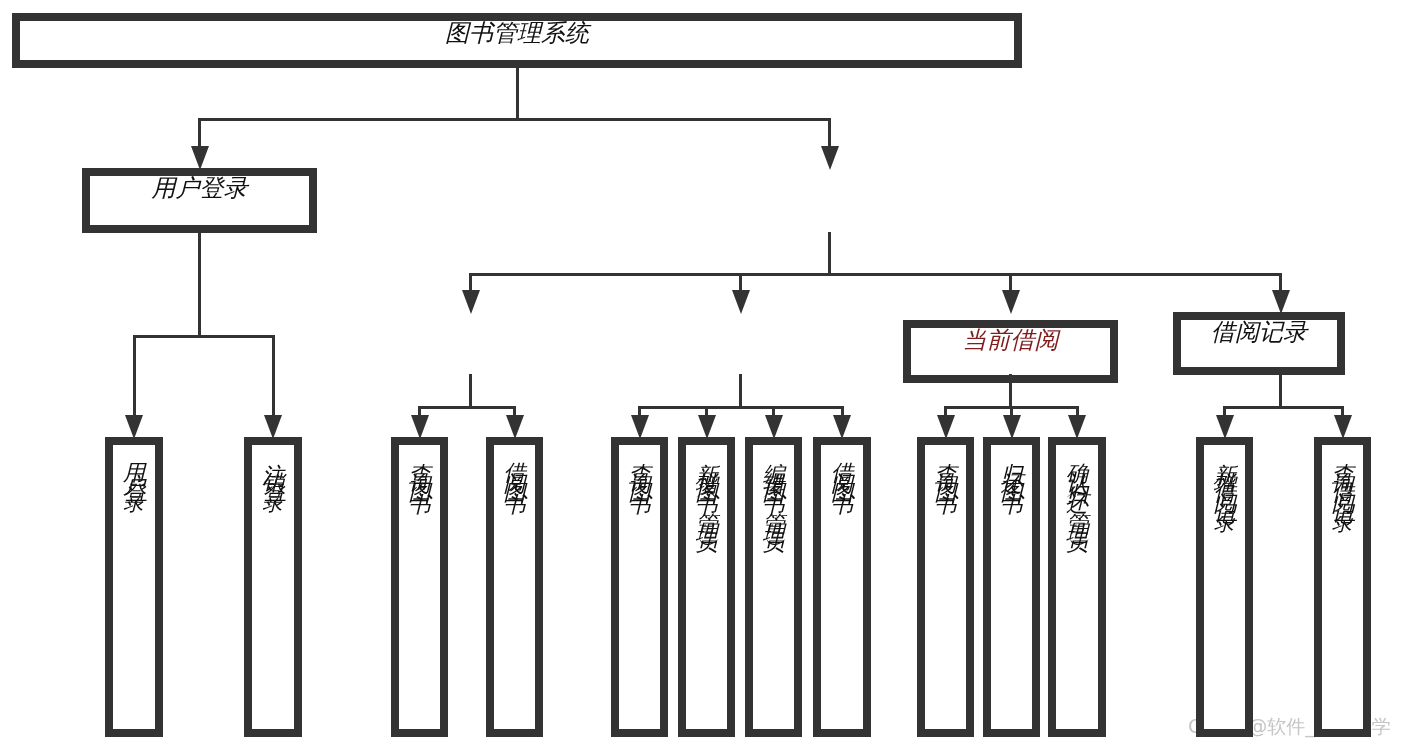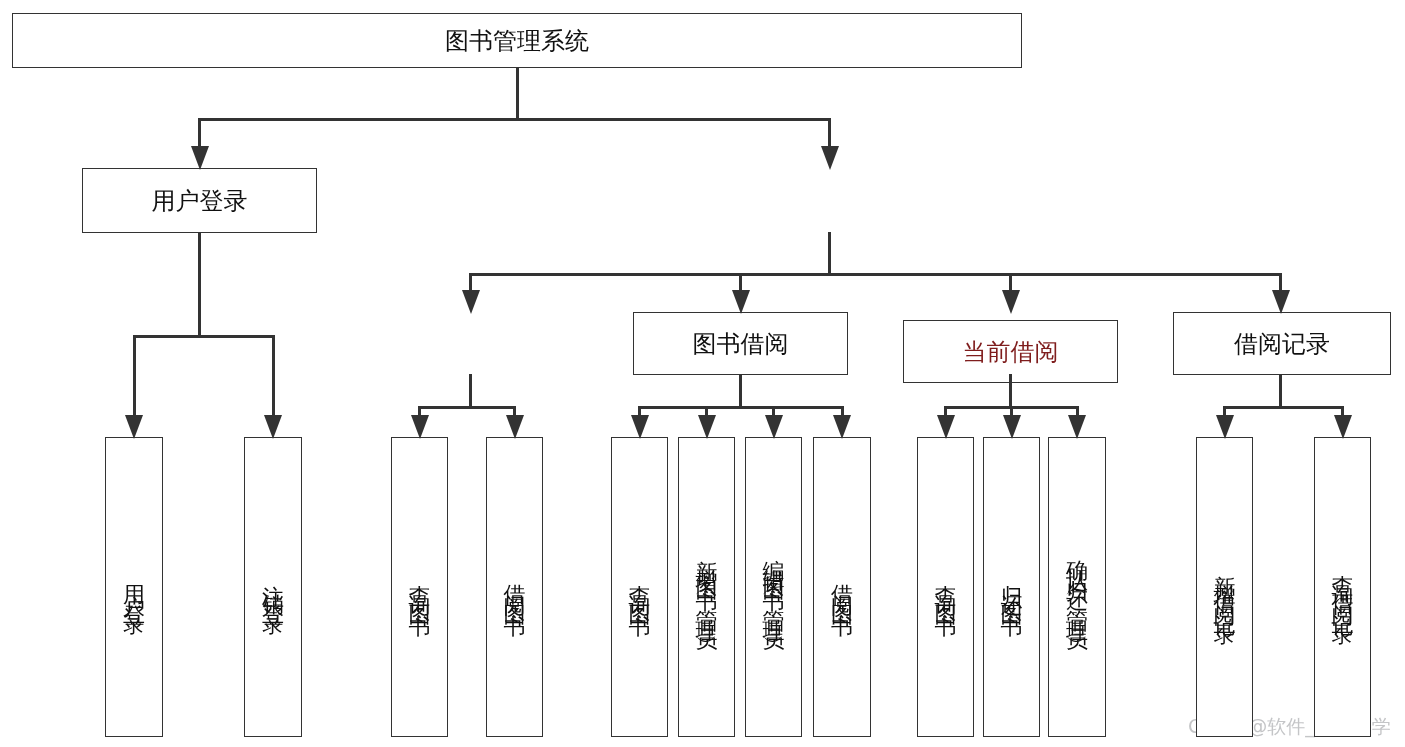--- a/index.html
+++ b/index.html
@@ -11,28 +11,28 @@
     position: relative;
     width: 1405px;
     height: 747px;
     background: #ffffff;
     overflow: hidden;
     font-family: "DejaVu Sans", "Liberation Sans", sans-serif;
   }
   .node {
     position: absolute;
     box-sizing: border-box;
-    border: 1px solid #404040;
+    border: 8px solid #404040;
     background: #ffffff;
     display: flex;
-    align-items: center;
     justify-content: center;
     color: #111111;
     font-size: 24px;
     line-height: 1;
+    font-style: italic;
   }
   .node .label {
     white-space: nowrap;
   }
   .node.vertical .label {
     writing-mode: vertical-rl;
     text-orientation: mixed;
     font-size: 22px;
     letter-spacing: 10px;
     white-space: normal;
@@ -63,27 +63,24 @@
 <body>
 
 <div id="stage" style="background: rgb(255, 255, 255);">
   <div class="watermark" style="color: rgb(196, 197, 199);">CSDN @软件_小贺同学</div>
 <div class="node" style="left: 12px; top: 13px; width: 1010px; height: 55px; border-color: rgb(51, 51, 51); background: rgb(255, 255, 255); color: rgb(17, 17, 17);">
       <span class="label">图书管理系统</span>
     </div>
     <div class="node" style="left: 82px; top: 168px; width: 235px; height: 65px; border-color: rgb(51, 51, 51); background: rgb(255, 255, 255); color: rgb(17, 17, 17);">
       <span class="label">用户登录</span>
     </div>
-    <div class="node" style="left: 633px; top: 312px; width: 215px; height: 63px; border-color: rgb(51, 51, 51); background: rgb(255, 255, 255); color: rgb(17, 17, 17);">
-      <span class="label">图书借阅</span>
-    </div>
     <div class="node" style="left: 903px; top: 320px; width: 215px; height: 63px; border-color: rgb(51, 51, 51); background: rgb(255, 255, 255); color: #7f1d1d;">
       <span class="label">当前借阅</span>
     </div>
-    <div class="node" style="left: 1173px; top: 312px; width: 218px; height: 63px; border-color: rgb(51, 51, 51); background: rgb(255, 255, 255); color: rgb(17, 17, 17);">
+    <div class="node" style="left: 1173px; top: 312px; width: 172px; height: 63px; border-color: rgb(51, 51, 51); background: rgb(255, 255, 255); color: rgb(17, 17, 17);">
       <span class="label">借阅记录</span>
     </div>
     <div class="node vertical" style="left: 105px; top: 437px; width: 58px; height: 300px; border-color: rgb(51, 51, 51); background: rgb(255, 255, 255); color: rgb(17, 17, 17);">
       <span class="label">用户登录</span>
     </div>
     <div class="node vertical" style="left: 244px; top: 437px; width: 58px; height: 300px; border-color: rgb(51, 51, 51); background: rgb(255, 255, 255); color: rgb(17, 17, 17);">
       <span class="label">注销登录</span>
     </div>
     <div class="node vertical" style="left: 391px; top: 437px; width: 57px; height: 300px; border-color: rgb(51, 51, 51); background: rgb(255, 255, 255); color: rgb(17, 17, 17);">
       <span class="label">查询图书</span>

